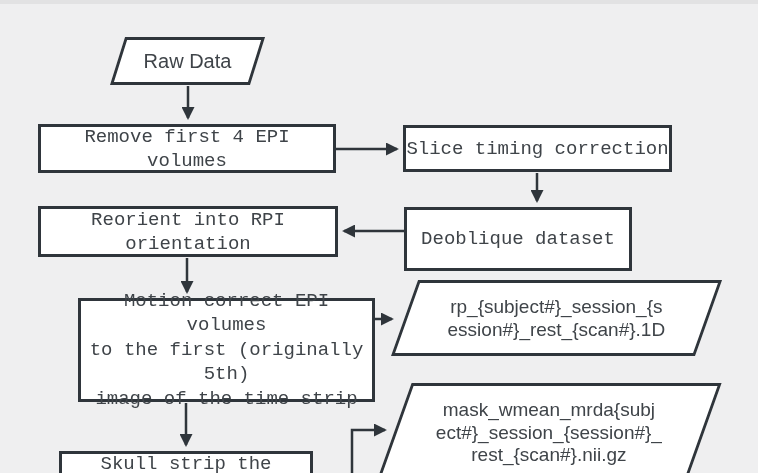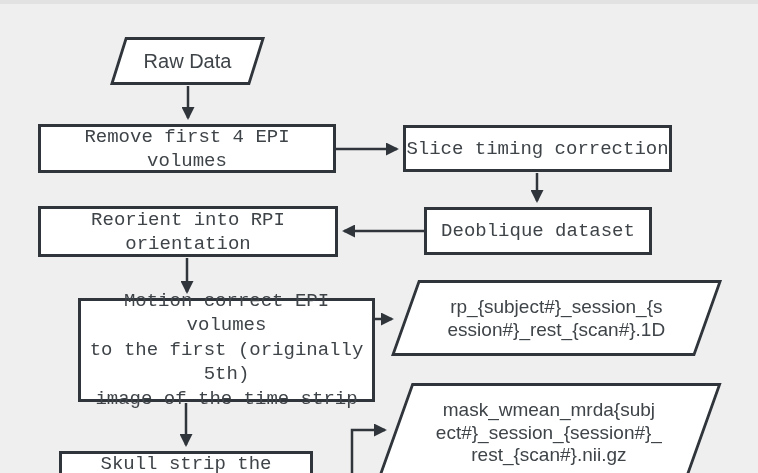--- a/index.html
+++ b/index.html
@@ -27,21 +27,21 @@
   .node .lines{width:100%;font-family:Liberation Mono, monospace;}
   .para{transform-origin:left bottom;}
   .skew-raw{transform:skewX(-17.4deg);}
   .skew-raw .inner{transform:skewX(17.4deg);width:100%;text-align:center;}
   .skew-file{transform:skewX(-19.6deg);}
   .skew-file .inner{transform:skewX(19.6deg);width:100%;text-align:center;line-height:22.5px;}
   .raw{left:110px;top:37px;width:140px;height:48px;font-size:20px;}
   .remove{left:38px;top:124px;width:298px;height:49px;}
   .slice{left:403px;top:125px;width:269px;height:47px;}
   .reorient{left:38px;top:206px;width:300px;height:51px;justify-content:flex-end;}
-  .deoblique{left:424px;top:207px;width:228px;height:48px;}
+  .deoblique{left:404px;top:207px;width:228px;height:64px;}
   .motion{left:38px;top:298px;width:297px;height:104px;line-height:24.5px;margin-left:40px;}
   .rp{left:391px;top:280px;width:304px;height:76px;}
   .mask{left:376px;top:383px;width:310px;height:100px;}
   .skull{left:59px;top:451px;width:254px;height:50px;}
   svg.wires{position:absolute;left:0;top:0;pointer-events:none;}
   svg.wires path{fill:none;stroke:#2f353b;stroke-width:2.5;stroke-linejoin:miter;}
 </style>
 </head>
 <body>
 

